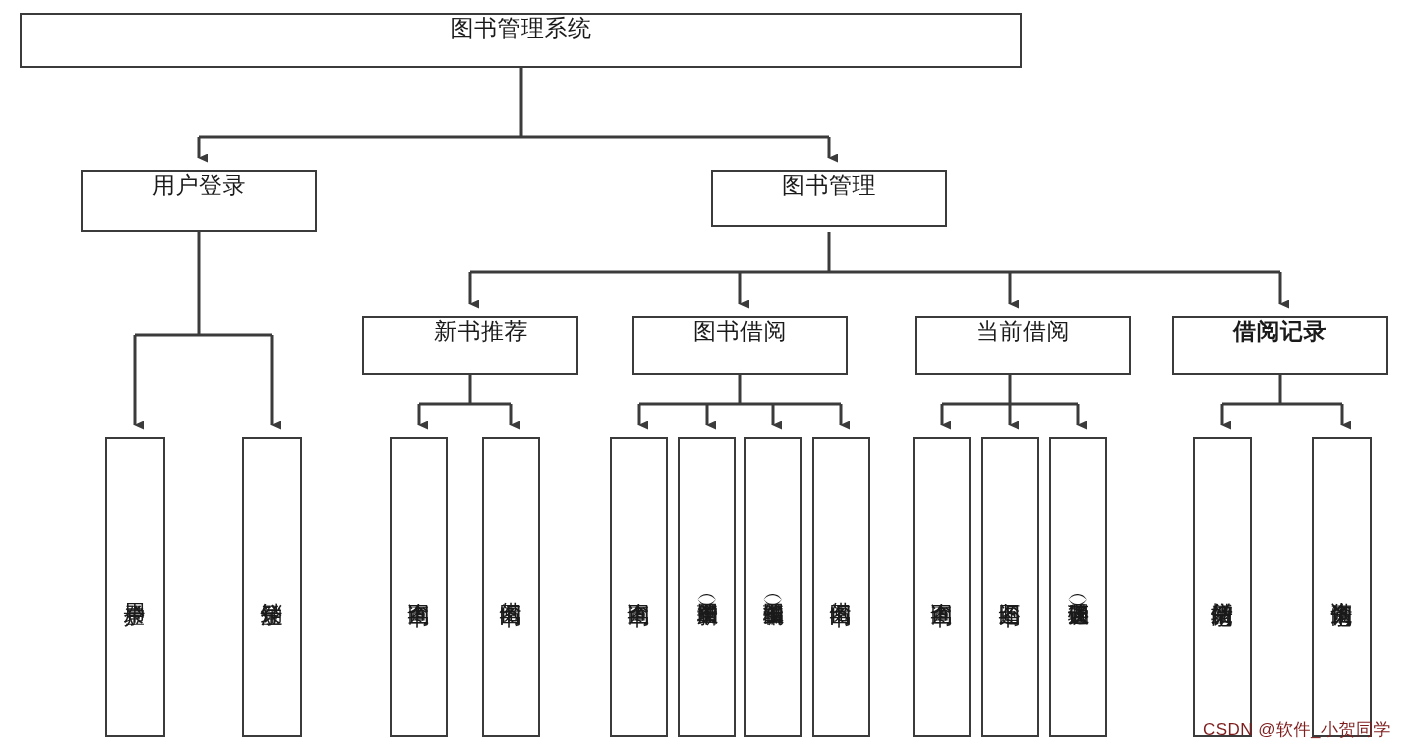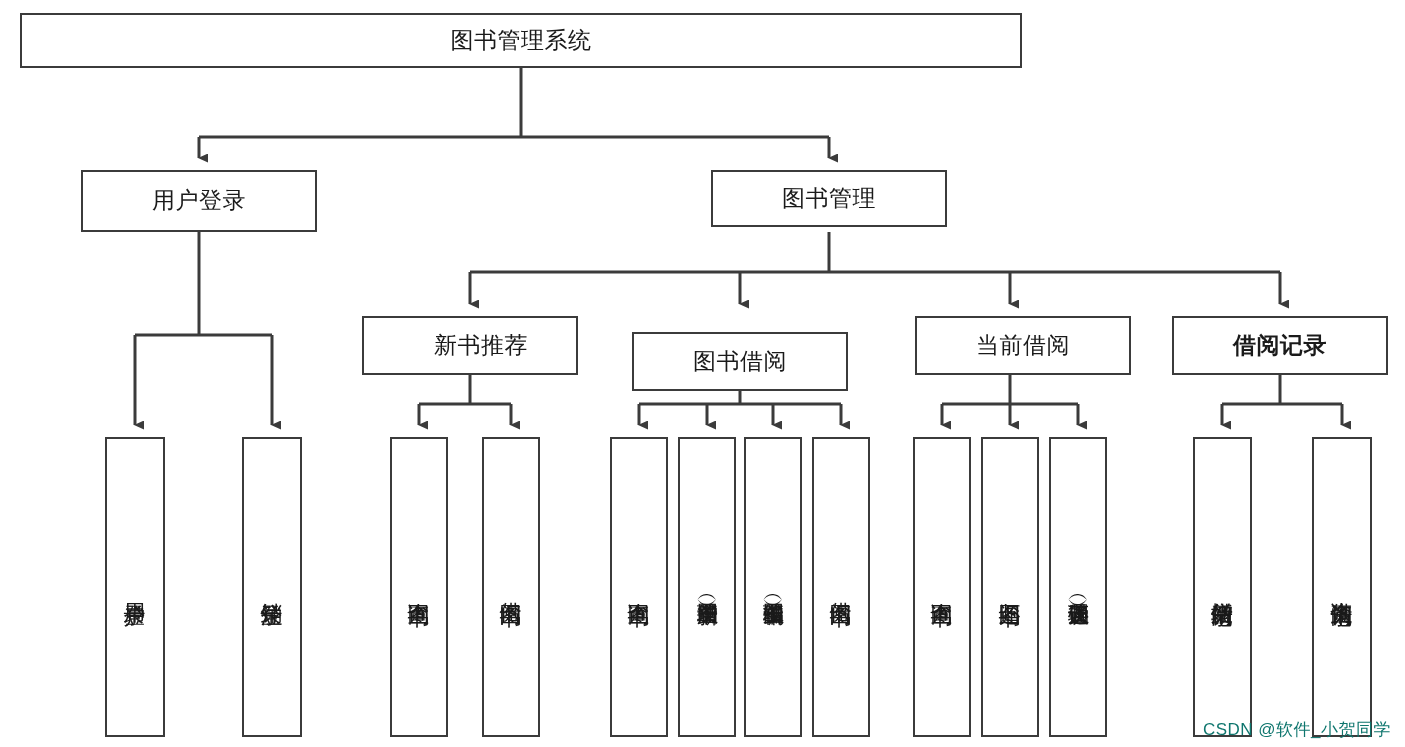--- a/index.html
+++ b/index.html
@@ -24,21 +24,20 @@
     width: 1405px;
     height: 747px;
     pointer-events: none;
   }
   .node {
     position: absolute;
     box-sizing: border-box;
     border: 2px solid #3b3b3b;
     background: #ffffff;
     display: flex;
-    align-items: center;
     justify-content: center;
     color: #1a1a1a;
   }
   .node .label {
     display: block;
     text-align: center;
     white-space: nowrap;
   }
   .node.horizontal .label {
     font-size: 23px;
@@ -63,21 +62,21 @@
   .node.vertical.tight .label {
     font-size: 21px;
     line-height: 1.28;
     letter-spacing: 0px;
   }
   .watermark {
     position: absolute;
     right: 14px;
     bottom: 6px;
     font-size: 17px;
-    color: #0f766e;
+    color: #7f1d1d;
     letter-spacing: 0.5px;
     white-space: nowrap;
   }
 </style>
 </head>
 <body>
 
 <div id="canvas">
 
   <svg class="connectors" viewBox="0 0 1405 747" xmlns="http://www.w3.org/2000/svg">
@@ -137,21 +136,21 @@
   <div class="node horizontal" style="left:81px; top:170px; width:236px; height:62px;">
     <span class="label">用户登录</span>
   </div>
   <div class="node horizontal" style="left:711px; top:170px; width:236px; height:57px;">
     <span class="label">图书管理</span>
   </div>
 
   <div class="node horizontal" style="left:362px; top:316px; width:216px; height:59px;padding-left:22px;">
     <span class="label">新书推荐</span>
   </div>
-  <div class="node horizontal" style="left:632px; top:316px; width:216px; height:59px;margin-top:16px;">
+  <div class="node horizontal" style="left:632px; top:316px; width:216px; height:59px;">
     <span class="label">图书借阅</span>
   </div>
   <div class="node horizontal" style="left:902px; top:316px; width:216px; height:59px;margin-left:13px;">
     <span class="label">当前借阅</span>
   </div>
   <div class="node horizontal" style="left:1172px; top:316px; width:216px; height:59px;font-weight:bold;">
     <span class="label">借阅记录</span>
   </div>
 
   <div class="node vertical" style="left:105px; top:437px; width:60px; height:300px;">

